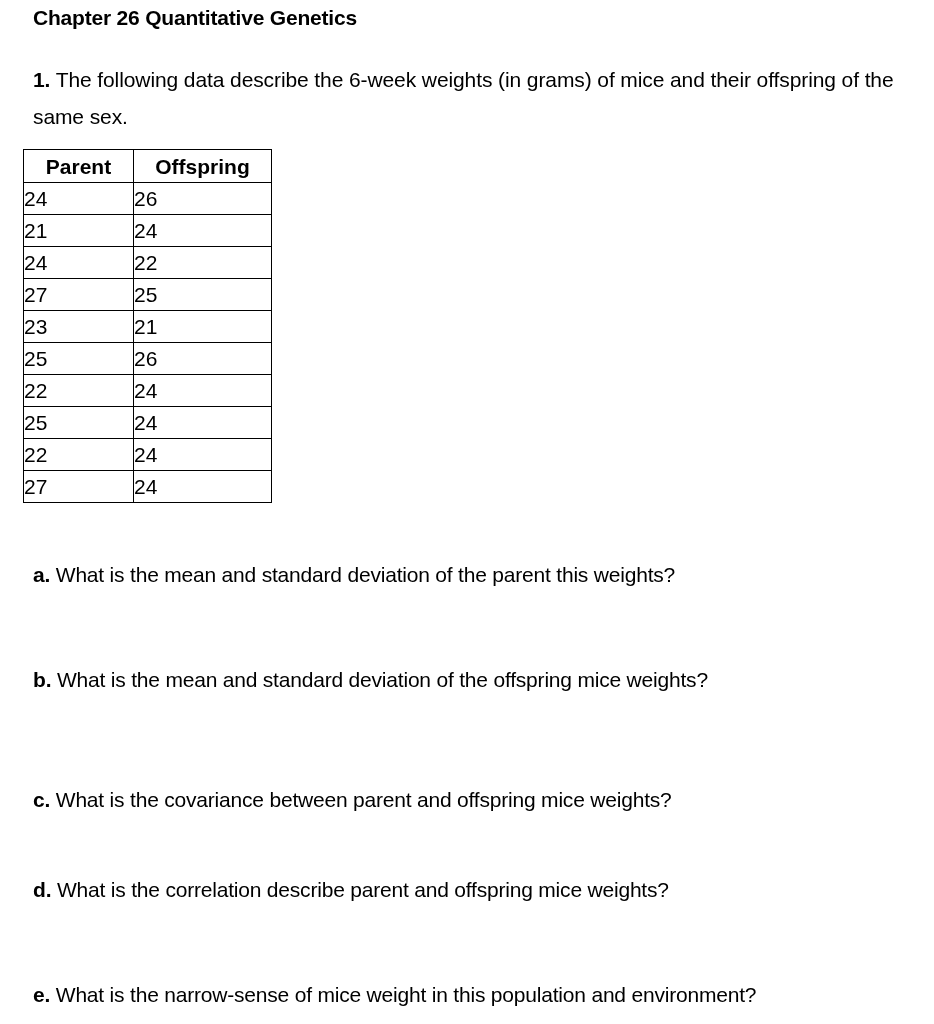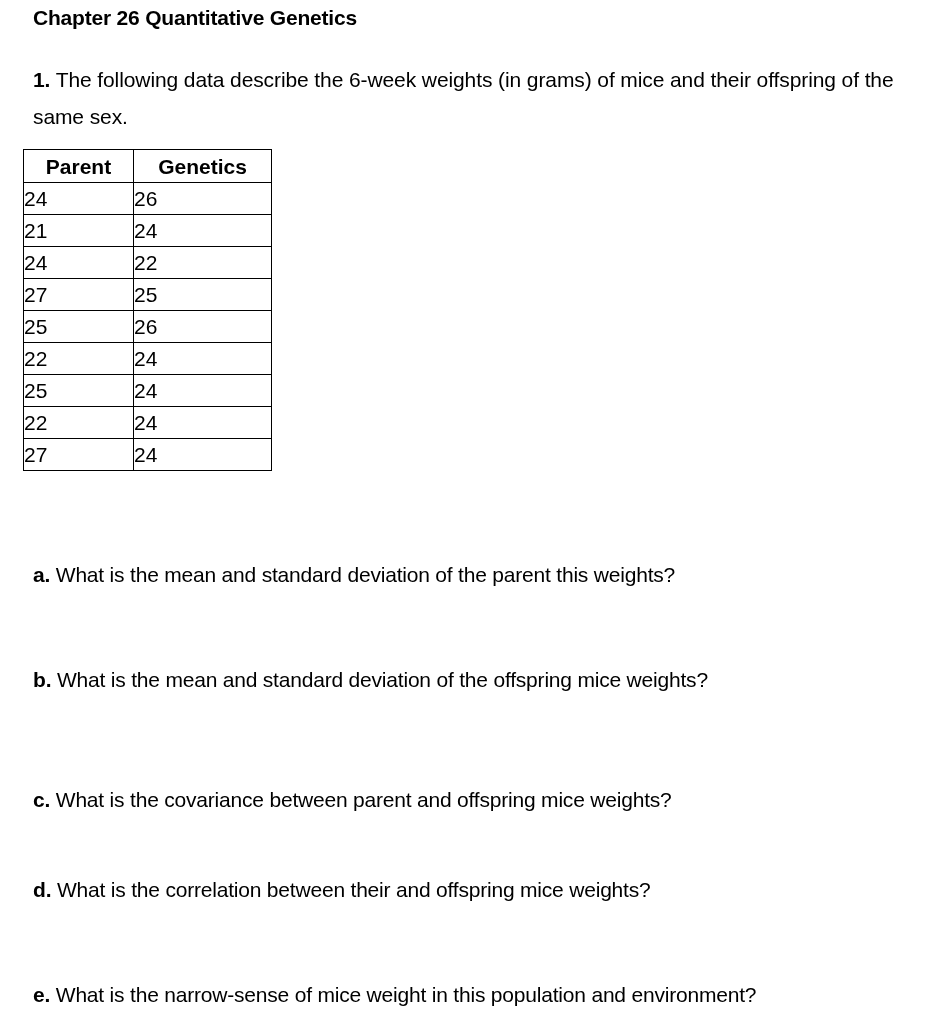--- a/index.html
+++ b/index.html
@@ -70,39 +70,43 @@
 
   <div class="intro">
     <span class="num">1.</span>
     <span>The following data describe the 6-week weights (in grams) of mice and their offspring of the same sex.</span>
   </div>
 
   <table class="data-table">
     <thead>
       <tr>
         <th class="col-parent">Parent</th>
-        <th class="col-offspring">Genetics</th>
+        <th class="col-offspring">Offspring</th>
       </tr>
     </thead>
     <tbody>
       <tr>
         <td>24</td>
         <td>26</td>
       </tr>
       <tr>
         <td>21</td>
         <td>24</td>
       </tr>
       <tr>
         <td>24</td>
         <td>22</td>
       </tr>
       <tr>
         <td>27</td>
         <td>25</td>
+      </tr>
+      <tr>
+        <td>23</td>
+        <td>21</td>
       </tr>
       <tr>
         <td>25</td>
         <td>26</td>
       </tr>
       <tr>
         <td>22</td>
         <td>24</td>
       </tr>
       <tr>
@@ -130,21 +134,21 @@
     <span>What is the mean and standard deviation of the offspring mice weights?</span>
   </div>
 
   <div class="question" style="top:788px;">
     <span class="qlabel">c.</span>
     <span>What is the covariance between parent and offspring mice weights?</span>
   </div>
 
   <div class="question" style="top:878px;">
     <span class="qlabel">d.</span>
-    <span>What is the correlation between their and offspring mice weights?</span>
+    <span>What is the correlation describe parent and offspring mice weights?</span>
   </div>
 
   <div class="question" style="top:983px;">
     <span class="qlabel">e.</span>
     <span>What is the narrow-sense of mice weight in this population and environment?</span>
   </div>
 
 </div>
 
 </body></html>

